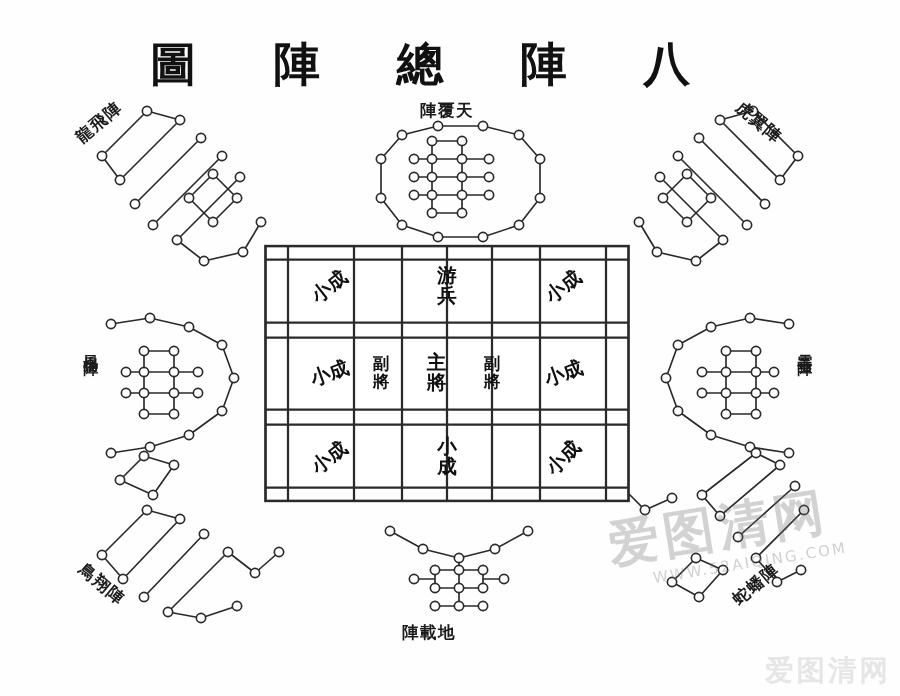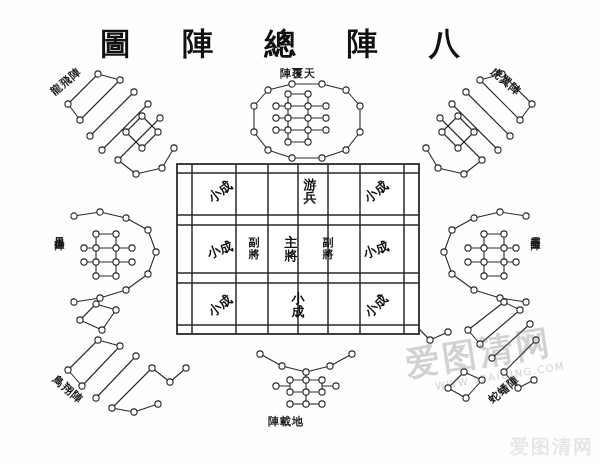--- a/index.html
+++ b/index.html
@@ -459,21 +459,21 @@
         <line x1="1" y1="62" x2="243" y2="62"></line>
         <line x1="1" y1="110" x2="243" y2="110"></line>
         <line x1="1" y1="120" x2="243" y2="120"></line>
         <line x1="1" y1="162" x2="243" y2="162"></line>
       </g>
     </svg>
 
     <div class="cellbox" style="left:18px; top:8px; width:52px; height:40px;">
       <span class="cellchars rot-a">小成</span>
     </div>
-    <div class="cellbox" style="left:108px; top:8px; width:52px; height:40px;">
+    <div class="cellbox" style="left:96px; top:8px; width:52px; height:40px;">
       <span class="cellchars" style="white-space:normal; width:14px;">游兵</span>
     </div>
     <div class="cellbox" style="left:174px; top:8px; width:52px; height:40px;">
       <span class="cellchars rot-a">小成</span>
     </div>
 
     <div class="cellbox" style="left:18px; top:66px; width:52px; height:40px;">
       <span class="cellchars rot-c">小成</span>
     </div>
     <div class="cellbox" style="left:64px; top:64px; width:28px; height:44px;">

